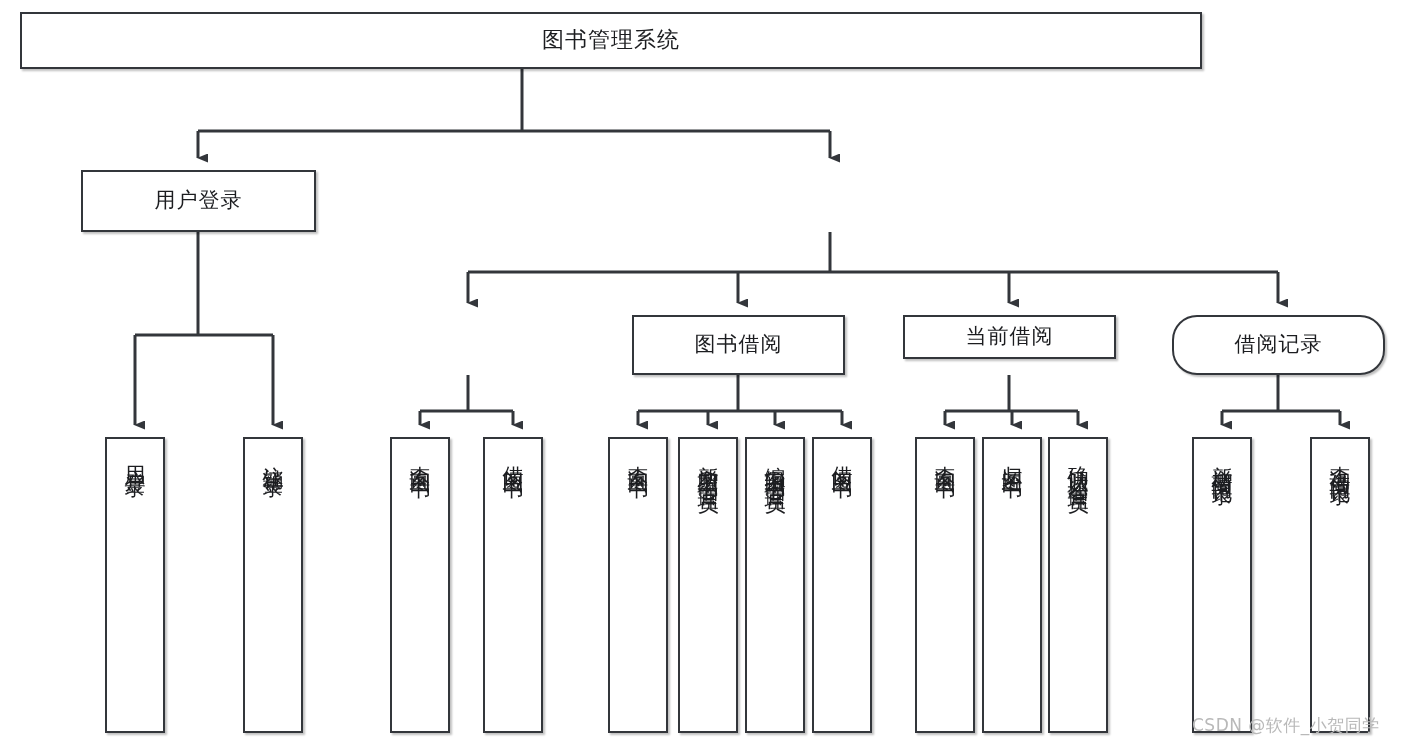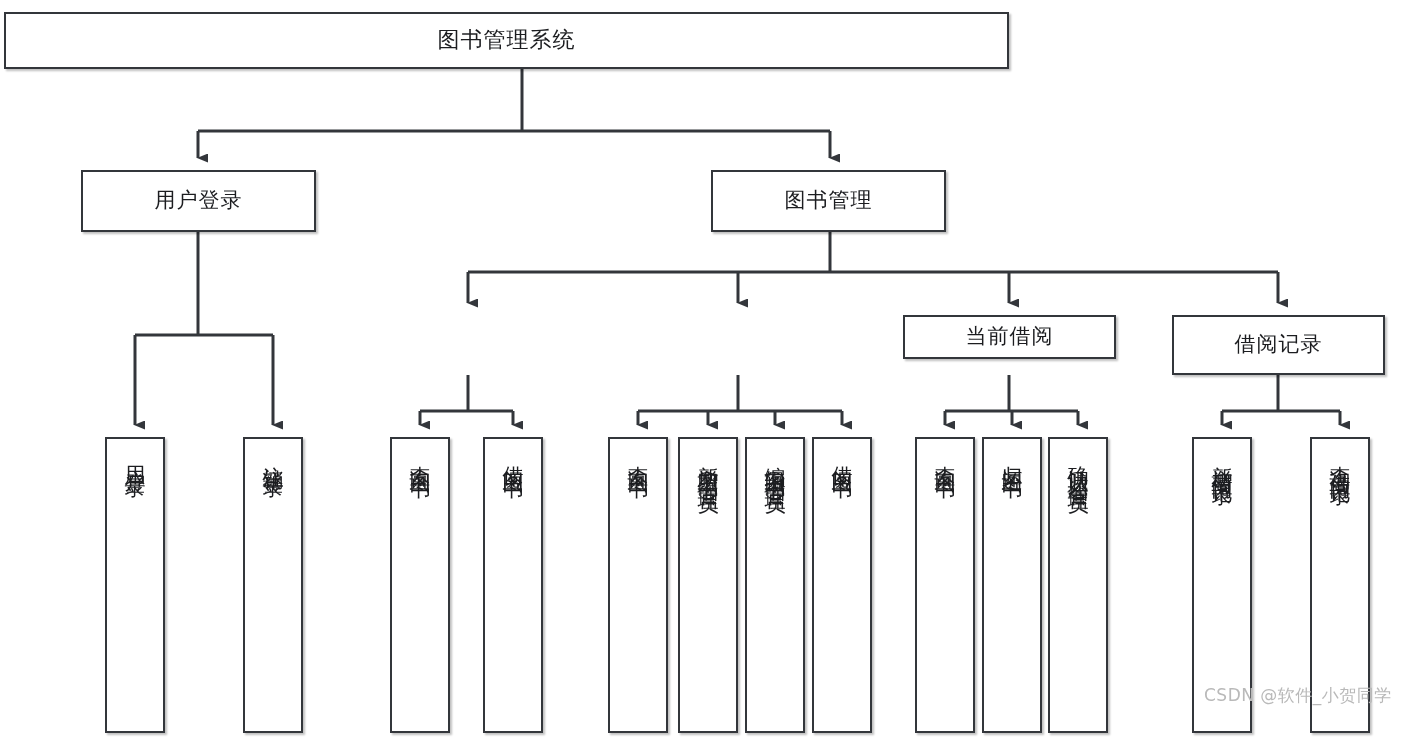--- a/index.html
+++ b/index.html
@@ -112,27 +112,27 @@
       <path d="M1012,411 L1012,425" marker-end="url(#arrow)"></path>
       <path d="M1078,411 L1078,425" marker-end="url(#arrow)"></path>
 
       <path d="M1278,375 L1278,411"></path>
       <path d="M1222,411 L1340,411"></path>
       <path d="M1222,411 L1222,425" marker-end="url(#arrow)"></path>
       <path d="M1340,411 L1340,425" marker-end="url(#arrow)"></path>
     </g>
   </svg>
 
-  <div class="node horiz root" style="left:4px; top:12px; width:1005px; height:57px;">图书管理系统</div>
+  <div class="node horiz root" style="left:20px; top:12px; width:1182px; height:57px;">图书管理系统</div>
 
   <div class="node horiz" style="left:81px; top:170px; width:235px; height:62px;">用户登录</div>
-  <div class="node horiz" style="left:711px; top:170px; width:235px; height:62px;">图书管理</div>
 
+  <div class="node horiz" style="left:632px; top:315px; width:213px; height:60px;">图书借阅</div>
   <div class="node horiz" style="left:903px; top:315px; width:213px; height:44px;">当前借阅</div>
-  <div class="node horiz" style="left:1172px; top:315px; width:213px; height:60px;">借阅记录</div>
+  <div class="node horiz" style="left:1172px; top:315px; width:213px; height:60px;border-radius:25px;">借阅记录</div>
 
   <div class="node vert" style="left:105px; top:437px; width:60px; height:296px;">
     <span class="vlabel">用户登录</span>
   </div>
   <div class="node vert" style="left:243px; top:437px; width:60px; height:296px;">
     <span class="vlabel">注销登录</span>
   </div>
   <div class="node vert" style="left:390px; top:437px; width:60px; height:296px;">
     <span class="vlabel">查询图书</span>
   </div>
@@ -160,15 +160,15 @@
   <div class="node vert" style="left:1048px; top:437px; width:60px; height:296px;">
     <span class="vlabel">确认归还（管理员）</span>
   </div>
   <div class="node vert" style="left:1192px; top:437px; width:60px; height:296px;">
     <span class="vlabel">新增借阅记录</span>
   </div>
   <div class="node vert" style="left:1310px; top:437px; width:60px; height:296px;">
     <span class="vlabel">查询借阅记录</span>
   </div>
 
-  <div class="watermark" style="left:1192px; top:684px;padding-left:12px;">CSDN @软件_小贺同学</div>
+  <div class="watermark" style="left:1192px; top:714px;">CSDN @软件_小贺同学</div>
 
 </div>
 
 </body></html>

